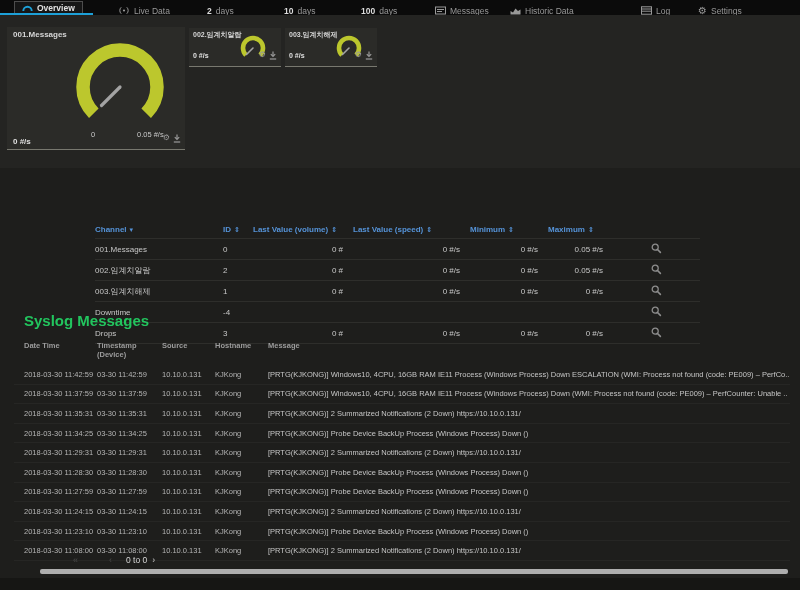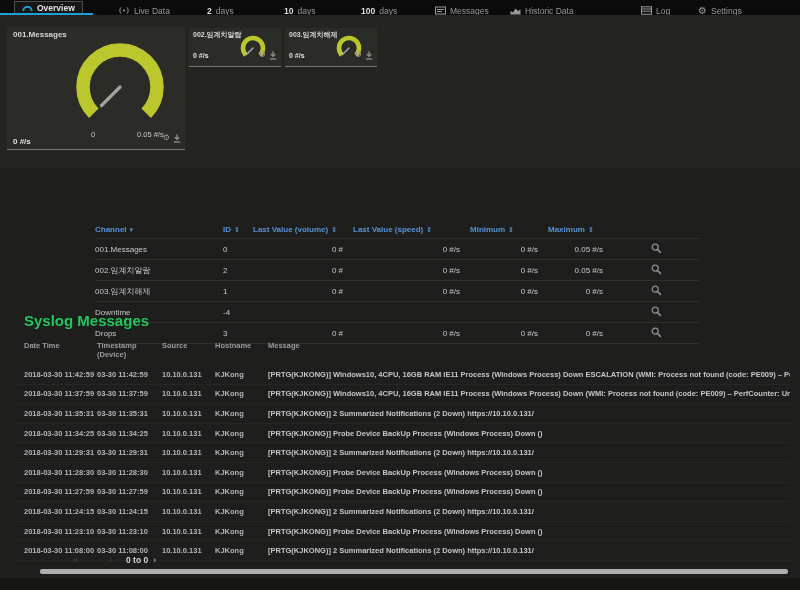--- a/index.html
+++ b/index.html
@@ -57,29 +57,29 @@
   .c-zoom{text-align:center;}
   .maglink{display:inline-block;cursor:pointer;}
 
   
   .syslog-title{position:absolute;left:24px;top:144px;font-size:15px;font-weight:bold;color:#22c55e;}
   .sys-table{position:absolute;left:14px;top:173px;width:776px;font-size:7.5px;}
   .shead,.srow{display:grid;grid-template-columns:83px 65px 53px 53px 1fr;align-items:center;}
   .shead{color:#9c9c9c;font-weight:bold;min-height:24px;align-items:start;}
   .shc{padding-right:0;line-height:1.25;}
   .shc.first,.sc.s1{padding-left:10px;}
-  .srow{height:18.6px;border-bottom:1px solid #262624;font-weight:bold;color:#b5b5b5;}
+  .srow{height:18.6px;border-bottom:1px solid #262624;font-weight:normal;color:#b5b5b5;}
   .sc{white-space:nowrap;overflow:hidden;}
   .sc.s5{color:#c6c6c6;padding-right:4px;}
 
   
   .pager{position:absolute;left:73px;top:387px;display:flex;align-items:center;font-size:9px;}
   .pg-first{color:#4a4a4a;letter-spacing:1px;cursor:pointer;}
   .pg-prev{color:#4a4a4a;margin-left:30px;cursor:pointer;}
-  .pg-label{color:#d6d6d6;font-weight:bold;margin-left:14px;font-size:8.5px;}
+  .pg-label{color:#d6d6d6;font-weight:normal;margin-left:14px;font-size:8.5px;}
   .pg-next{color:#9a9a9a;margin-left:5px;cursor:pointer;font-weight:bold;}
   .hscroll{position:absolute;left:40px;top:401px;width:748px;height:5px;background:#aeaeae;
            border-radius:2px;cursor:pointer;}
 </style>
 </head>
 <body>
 
 <div class="stage">
 
   <div class="tabbar">

